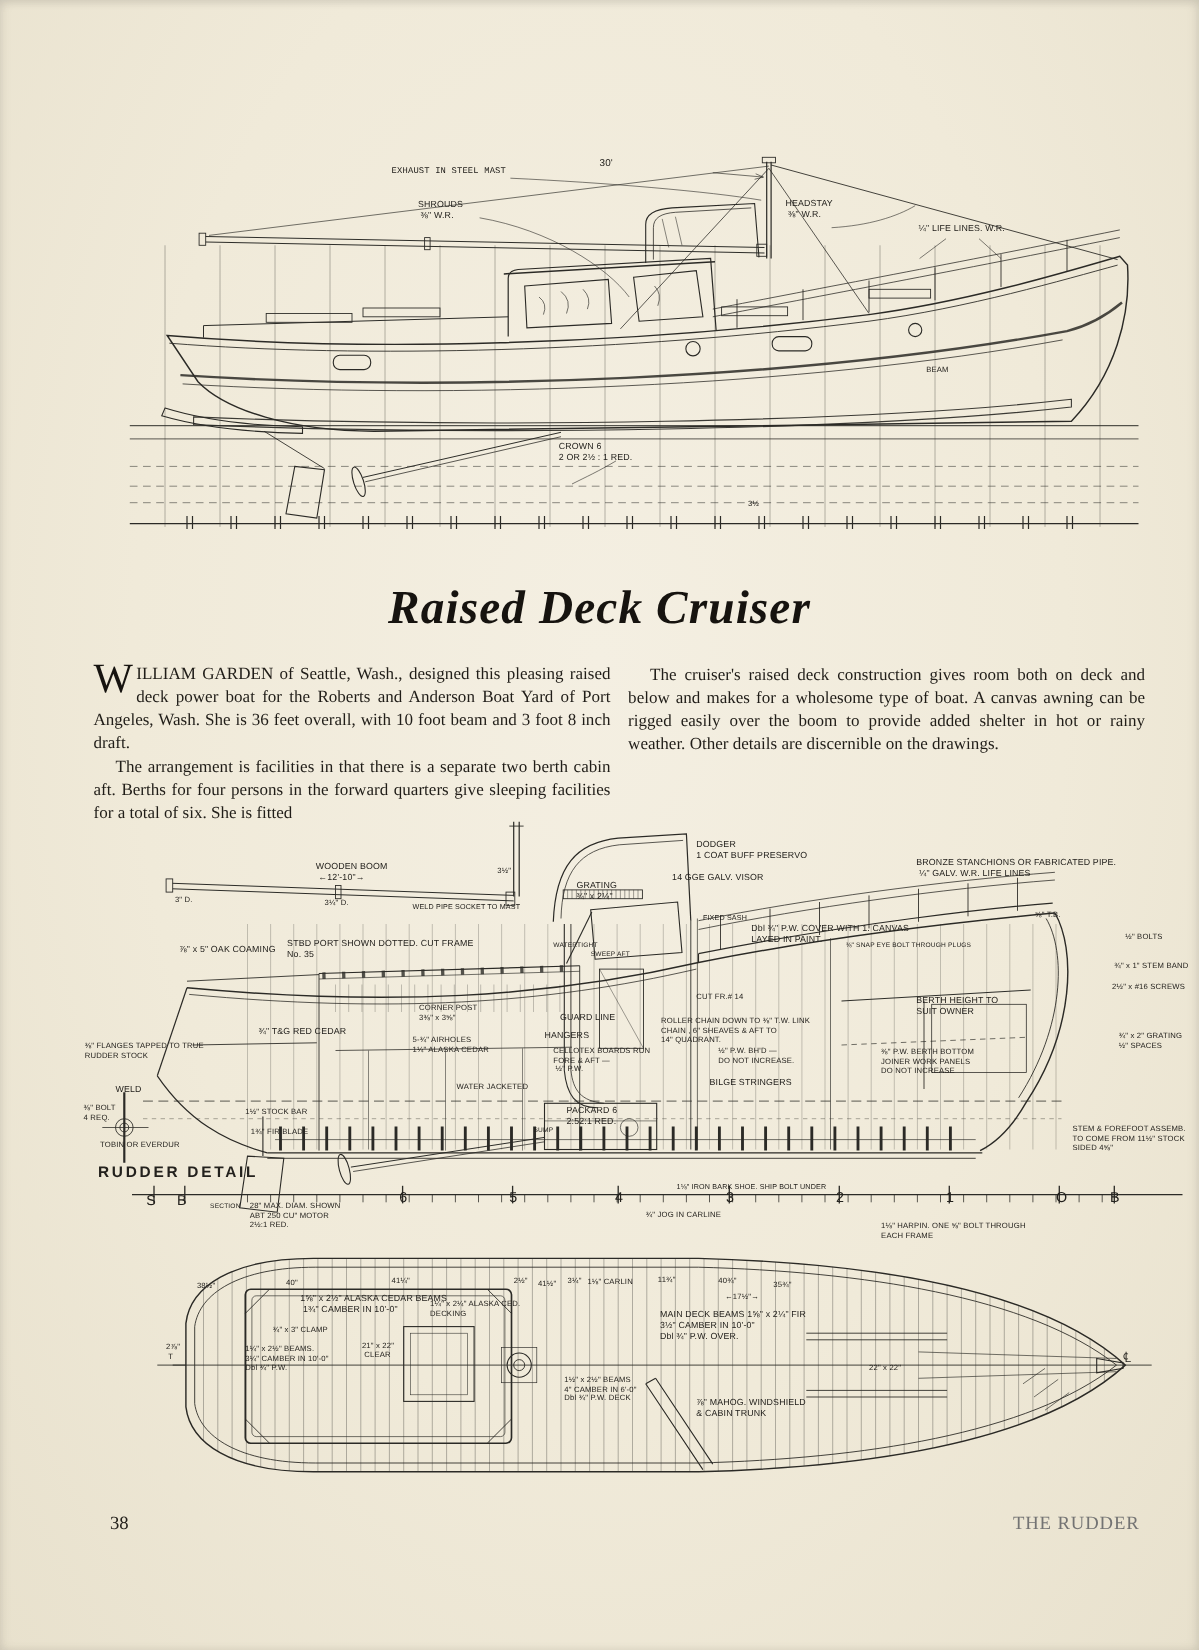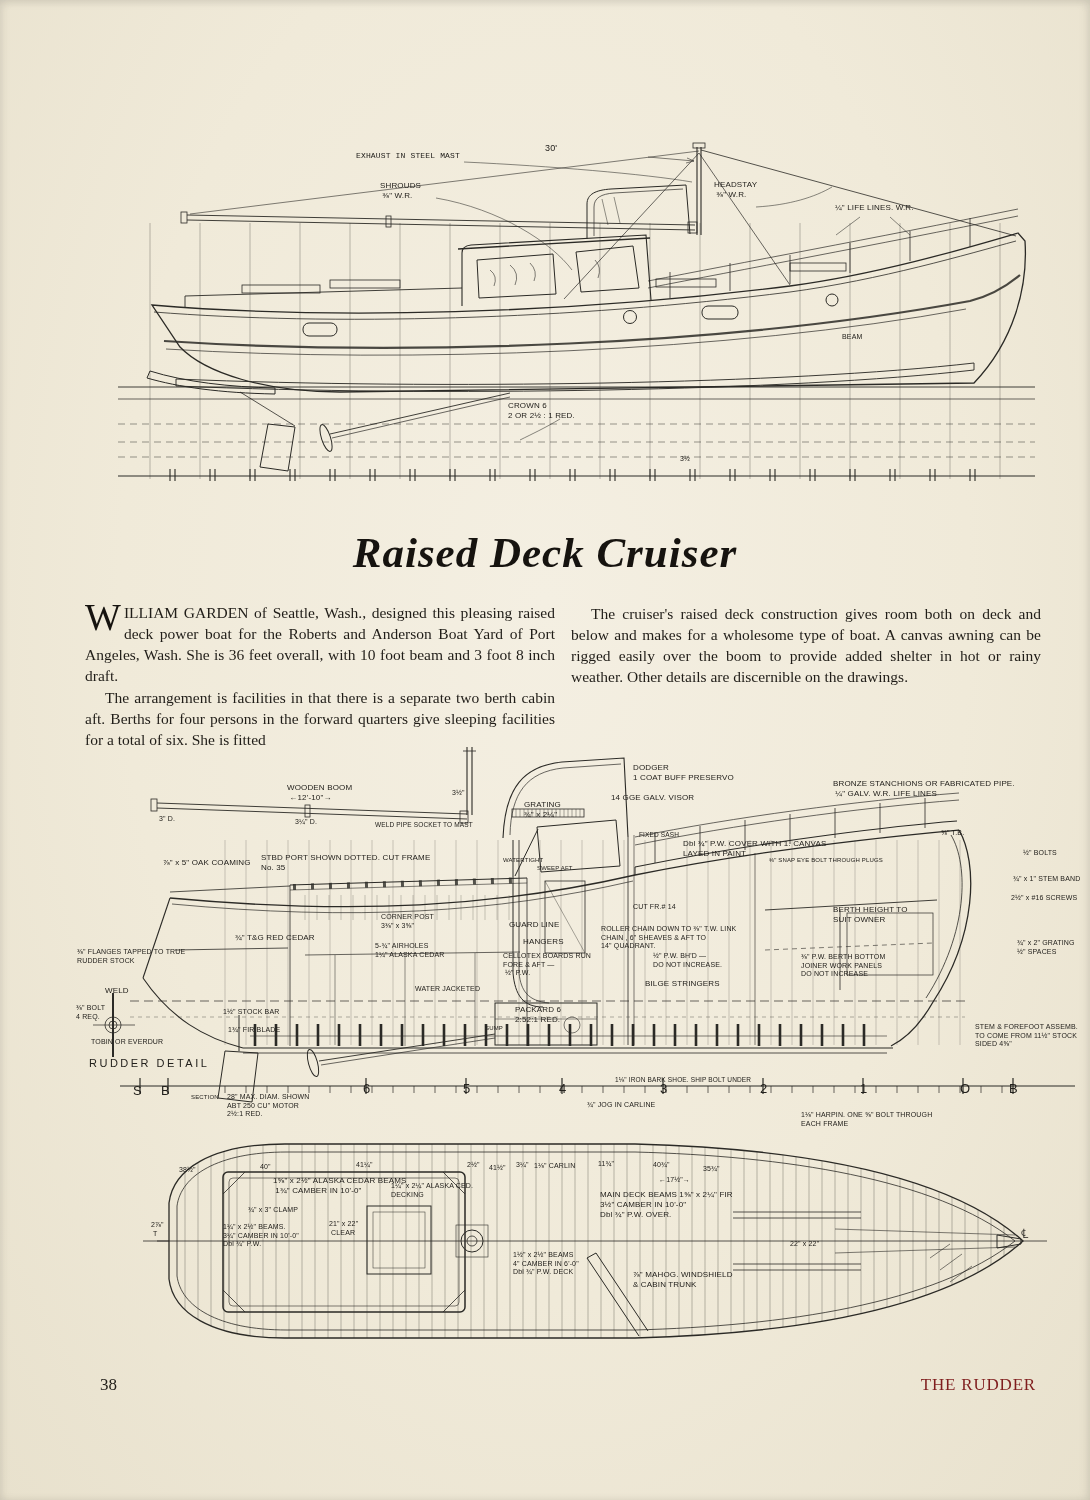--- a/index.html
+++ b/index.html
@@ -5,32 +5,32 @@
   html,body{margin:0;padding:0;}
   body{width:1090px;height:1500px;position:relative;overflow:hidden;
        background:#efe9da;font-family:"Liberation Serif",serif;color:#1b1916;}
   .paper{position:absolute;inset:0;
     background:radial-gradient(ellipse at 50% 40%, #f4efe2 0%, #f0ead9 55%, #e8e1cd 100%);
     box-shadow:inset 0 3px 8px rgba(0,0,0,.07), inset -4px 0 10px rgba(0,0,0,.05), inset 4px 0 10px rgba(0,0,0,.04);}
   .drawing{position:absolute;}
   .drawing svg{display:block;position:absolute;left:0;top:0;}
   .lbl{position:absolute;font-family:"Liberation Sans",sans-serif;font-size:8px;
        line-height:1.22;color:#23211d;white-space:pre;letter-spacing:.15px;}
-  .hand-big{font-size:11px;letter-spacing:2.5px;}
+  .hand-big{font-size:14px;letter-spacing:2.5px;font-weight:bold;}
   .station{font-size:13px;letter-spacing:0;}
   .title{position:absolute;left:0;right:0;top:528px;margin:0;text-align:center;
          font-family:"Liberation Serif",serif;font-style:italic;font-weight:bold;
          font-size:43px;letter-spacing:1px;color:#16130f;}
   .article{position:absolute;left:85px;top:602px;width:956px;display:flex;gap:16px;}
   .col{width:470px;text-align:justify;font-size:15.5px;line-height:1.36;color:#201d18;}
   .col p{margin:0;}
   .col p.indent{text-indent:20px;margin-top:1px;}
   .dropcap{float:left;font-size:38px;line-height:31px;padding-right:3px;color:#16130f;}
   .folio{position:absolute;top:1375px;left:100px;font-size:17px;color:#24211c;}
-  .brand{position:absolute;top:1375px;right:54px;font-size:17px;letter-spacing:.8px;color:#7f1d1d;}
+  .brand{position:absolute;top:1375px;right:54px;font-size:17px;letter-spacing:.8px;color:#737373;}
   svg line, svg path, svg polygon, svg rect, svg circle, svg ellipse, svg polyline{
     stroke:#2b2a26;fill:none;}
 </style>
 </head>
 <body>
 
 <div class="paper"></div>
 
 <div class="drawing" id="profile-drawing" style="left:90px;top:135px;width:950px;height:380px;">
   <svg width="950" height="380" viewBox="0 0 950 380">
@@ -276,21 +276,21 @@
     <span class="lbl" style="left: 186px; top: 108px;">STBD PORT SHOWN DOTTED. CUT FRAME
 No. 35</span>
     <span class="lbl" style="left: 306px; top: 168px; font-size: 7px;">CORNER POST
 3⅜" x 3⅝"</span>
     <span class="lbl" style="left: 160px; top: 188px;">¾" T&amp;G RED CEDAR</span>
     <span class="lbl" style="left: 300px; top: 197px; font-size: 7px;">5-¾" AIRHOLES
 1¼" ALASKA CEDAR</span>
     <span class="lbl" style="left: 428px; top: 112px; font-size: 6px;">WATERTIGHT</span>
     <span class="lbl" style="left: 462px; top: 120px; font-size: 6px;">SWEEP AFT</span>
     <span class="lbl" style="left: 434px; top: 175px;">GUARD LINE</span>
-    <span class="lbl" style="left: 448px; top: 192px;">HANGERS</span>
+    <span class="lbl" style="left: 420px; top: 192px;">HANGERS</span>
     <span class="lbl" style="left: 428px; top: 207px; font-size: 7px;">CELLOTEX BOARDS RUN
 FORE &amp; AFT —
  ½" P.W.</span>
     <span class="lbl" style="left: 340px; top: 240px; font-size: 7px;">WATER JACKETED</span>
     <span class="lbl" style="left: 440px; top: 260px;">PACKARD 6
 2:52:1 RED.</span>
     <span class="lbl" style="left: 410px; top: 280px; font-size: 6px;">SUMP</span>
     <span class="lbl" style="left: 558px; top: 158px; font-size: 7px;">CUT FR.# 14</span>
     <span class="lbl" style="left: 526px; top: 180px; font-size: 7px;">ROLLER CHAIN DOWN TO ⅜" T.W. LINK
 CHAIN , 6" SHEAVES &amp; AFT TO

